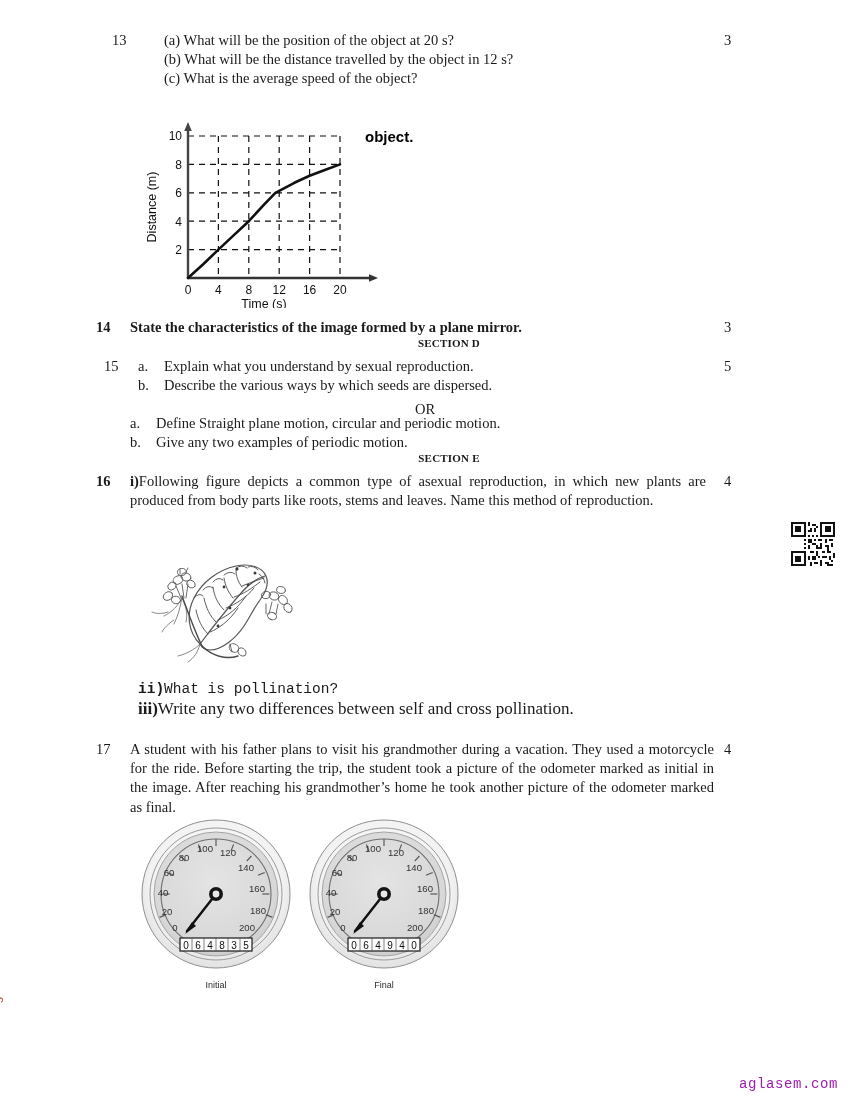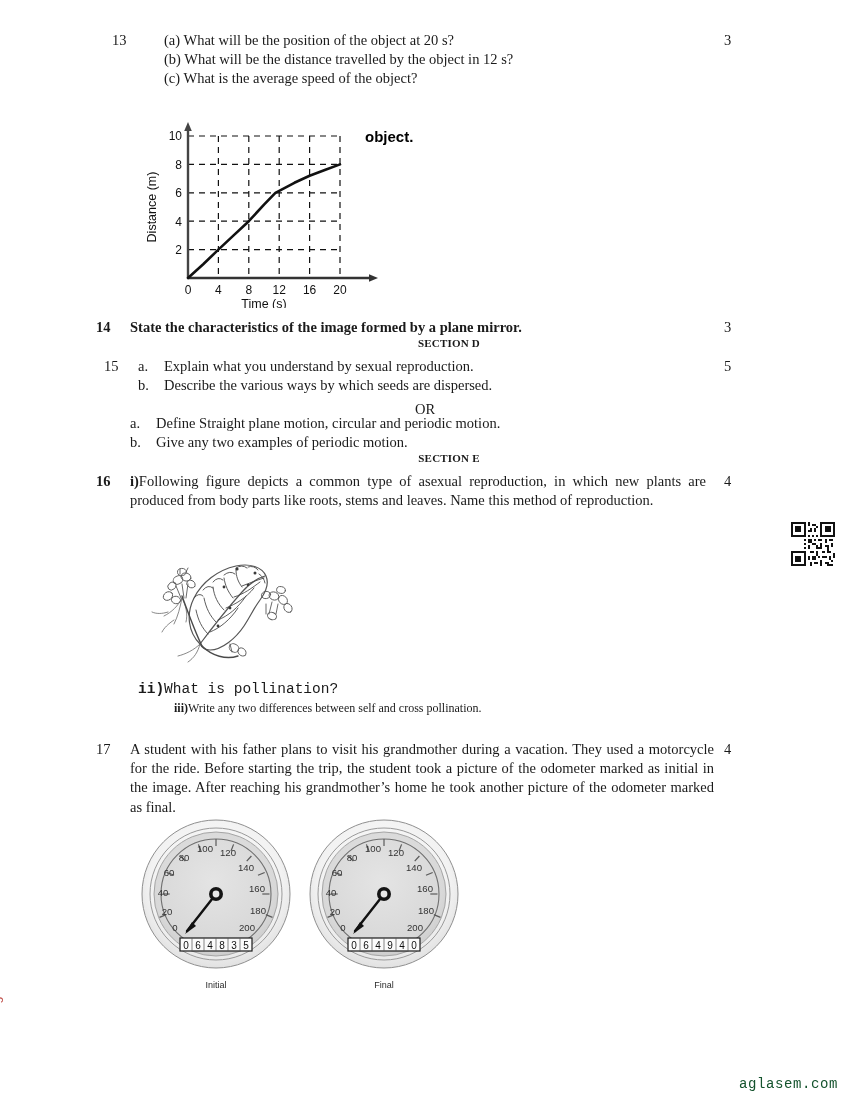--- a/index.html
+++ b/index.html
@@ -134,21 +134,21 @@
     color: #c2544f;
     white-space: nowrap;
   }
   .footer-watermark {
     position: absolute;
     right: 12px;
     bottom: 8px;
     font-family: "Liberation Mono", monospace;
     font-size: 14px;
     letter-spacing: .6px;
-    color: #14532d;
+    color: #a21caf;
     margin-top: 8px;
   }
   .qr {
     position: absolute;
     left: 791px;
     top: 522px;
     width: 44px;
     height: 44px;
     image-rendering: pixelated;
   }
@@ -341,21 +341,21 @@
       <g stroke="#4a4a4a" fill="none" stroke-width="1.4" stroke-linecap="round">
         <path d="M44,56 C52,78 58,94 64,106"></path>
         <path d="M64,106 C74,116 88,120 100,116"></path>
       </g>
     </svg>
   </div>
 
   <div style="position:absolute; left:138px; top:680px; font-size:14.5px; line-height:19.2px;font-family:Liberation Mono, monospace;">
     <b>ii)</b><span>What is pollination?</span>
   </div>
-  <div style="position:absolute; left:138px; top:699px; font-size:12px; line-height:19.2px;margin-left:36px;">
+  <div style="position:absolute; left:138px; top:699px; font-size:17px; line-height:19.2px;">
     <b>iii)</b><span>Write any two differences between self and cross pollination.</span>
   </div>
 
   <div class="qrow" style="left:96px; top:740px; width:618px;">
     <div class="qnum">17</div>
     <div class="qbody" style="text-align:justify;">A student with his father plans to visit his grandmother during a vacation. They used a motorcycle for the ride. Before starting the trip, the student took a picture of the odometer marked as initial in the image. After reaching his grandmother’s home he took another picture of the odometer marked as final.</div>
   </div>
   <div class="marks" style="left:724px; top:740px;">4</div>
 
   <div class="speedo-row">

